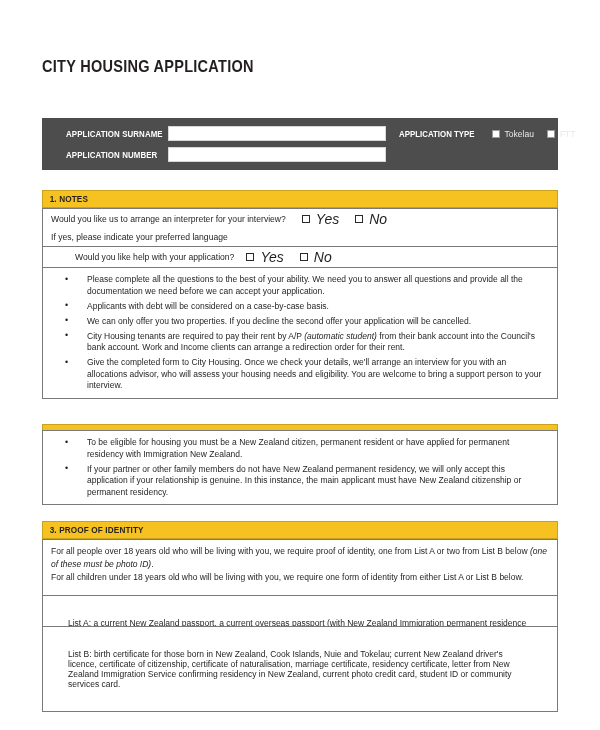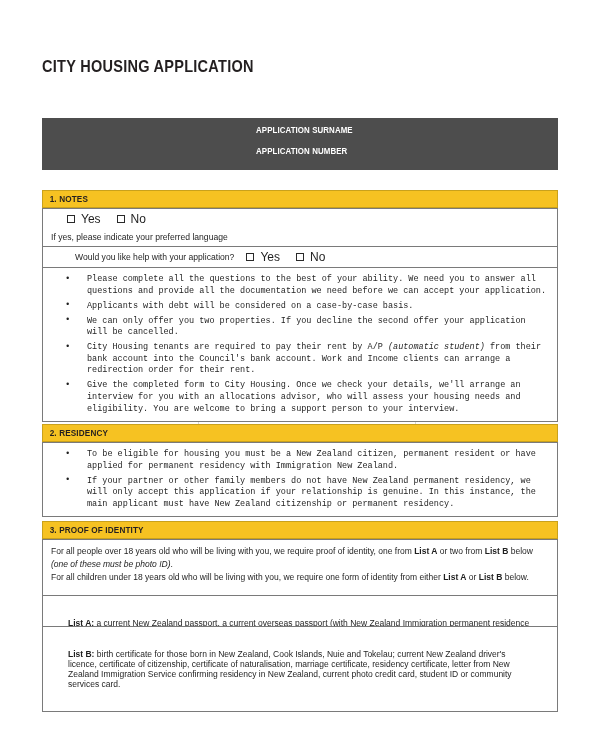--- a/index.html
+++ b/index.html
@@ -45,22 +45,21 @@
     height: 52px;
     background: #4d4d4d;
     box-sizing: border-box;
     padding: 7px 0 0 0;
   }
   .appbar-row {
     display: flex;
     align-items: center;
     height: 17px;
     margin-bottom: 4px;
-    padding-left: 13px;
-    flex-direction: column;
+    padding-left: 24px;
   }
   .appbar-label {
     color: #ffffff;
     font-size: 8.3px;
     font-weight: bold;
     letter-spacing: 0.1px;
     width: 102px;
     flex: 0 0 102px;
     transform: scaleX(0.95);
     transform-origin: left center;
@@ -156,37 +155,36 @@
     height: 8px;
     background: #ffffff;
     border: 1.2px solid #2a2a2a;
     box-sizing: border-box;
     display: inline-block;
     margin-left: 16px;
     margin-right: 6px;
     flex: 0 0 auto;
   }
   .cbx.tight { margin-left: 12px; }
-  .cbx-label { font-size: 12px; color: #1f1f1f; }
+  .cbx-label { font-size: 14px; color: #1f1f1f; font-style: italic; }
 
   
   ul.bullets {
     margin: 0;
     padding: 6px 10px 6px 0;
     list-style: none;
   }
   ul.bullets li {
     position: relative;
     font-size: 8.5px;
     line-height: 11.6px;
     color: #1f1f1f;
     padding-left: 44px;
     margin-bottom: 3.4px;
     text-align: left;
-    font-family: Liberation Mono, monospace;
   }
   ul.bullets li:last-child { margin-bottom: 0; }
   ul.bullets li::before {
     content: "\2022";
     position: absolute;
     left: 22px;
     top: -0.5px;
     font-size: 9px;
     color: #1f1f1f;
   }
@@ -205,21 +203,21 @@
   .list-block {
     padding: 5px 9px 5px 8px;
   }
   .list-para {
     font-size: 8.5px;
     line-height: 10px;
     color: #1f1f1f;
     margin: 17px;
     text-align: left;
   }
-  b { font-weight: bold; }
+  b { font-weight: normal; }
   i { font-style: italic; }
 </style>
 </head>
 <body>
 
 <div class="page">
 
   <div class="doc-title">CITY HOUSING APPLICATION</div>
 
   <div class="appbar">
@@ -241,20 +239,21 @@
   </div>
 
   <div class="sec-head" style="top:190px;">
     <span class="sec-head-text">1. NOTES</span>
   </div>
 
   <div class="box" style="top:208px;">
 
     <div class="box-row">
       <div class="q-line">
+        <span>Would you like us to arrange an interpreter for your interview?</span>
         <span class="cbx"></span>
         <span class="cbx-label">Yes</span>
         <span class="cbx"></span>
         <span class="cbx-label">No</span>
       </div>
       <div class="q-line" style="height:18px;">
         <span>If yes, please indicate your preferred language</span>
       </div>
     </div>
 
@@ -277,21 +276,21 @@
         <li>Give the completed form to City Housing. Once we check your details, we'll arrange an interview for you with an allocations advisor, who will assess your housing needs and eligibility. You are welcome to bring a support person to your interview.</li>
       </ul>
     </div>
 
   </div>
 
   <div class="sec-head" style="top:424px;">
     <span class="sec-head-text">2. RESIDENCY</span>
   </div>
 
-  <div class="box" style="top:442px;">
+  <div class="box" style="top:430px;">
     <ul class="bullets">
       <li>To be eligible for housing you must be a New Zealand citizen, permanent resident or have applied for permanent residency with Immigration New Zealand.</li>
       <li>If your partner or other family members do not have New Zealand permanent residency, we will only accept this application if your relationship is genuine. In this instance, the main applicant must have New Zealand citizenship or permanent residency.</li>
     </ul>
   </div>
 
   <div class="sec-head" style="top:521px;">
     <span class="sec-head-text">3. PROOF OF IDENTITY</span>
   </div>
 

